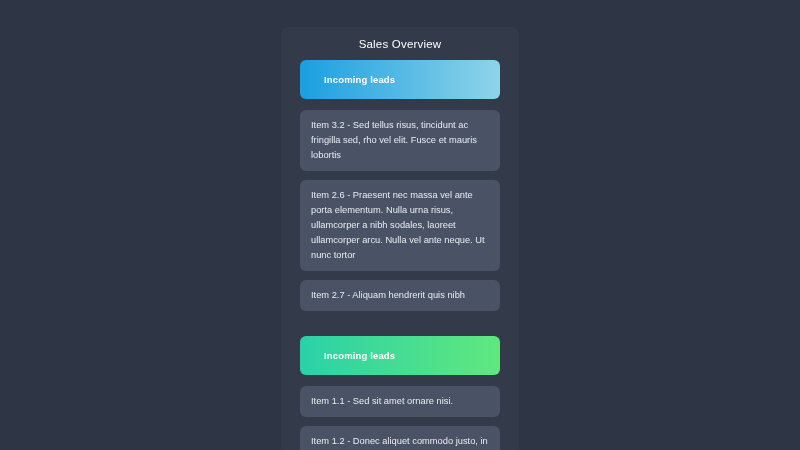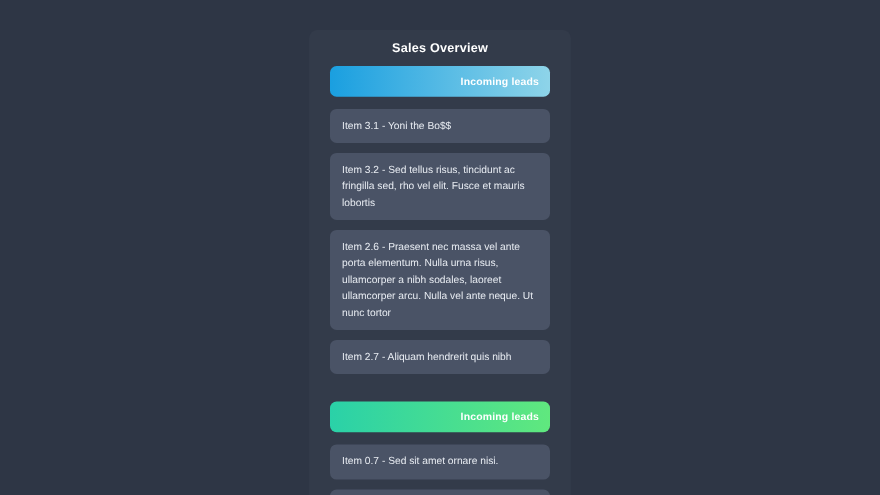--- a/index.html
+++ b/index.html
@@ -24,47 +24,46 @@
     background: #333b4a;
     border-radius: 8px;
     box-sizing: border-box;
     padding: 0 0 14px 0;
     overflow: hidden;
   }
 
   #board-title {
     color: #ffffff;
     font-size: 11.5px;
-    font-weight: bold;
+    font-weight: normal;
     text-align: center;
     letter-spacing: 0.2px;
     padding: 11px 0 10px 0;
     margin: 0;
   }
 
   .section {
     padding: 0 19px;
   }
   .section + .section {
     margin-top: 25px;
   }
 
   .section-header {
     border-radius: 6px;
-    height: 28px;
+    height: 39px;
     display: flex;
     align-items: center;
-    padding: 0 10px;
+    padding: 0 24px;
     box-sizing: border-box;
     color: #ffffff;
     font-size: 9.5px;
     font-weight: bold;
     letter-spacing: 0.15px;
     margin-bottom: 11px;
-    justify-content: flex-end;
   }
   .section-header.blue {
     background: linear-gradient(90deg, #1a9fe0 0%, #8ed4e9 100%);
   }
   .section-header.green {
     background: linear-gradient(90deg, #2ad1a8 0%, #60e87e 100%);
   }
 
   .card {
     background: #4a5366;
@@ -86,30 +85,29 @@
 <div id="board-panel">
 
   <h1 id="board-title">Sales Overview</h1>
 
   <div id="sections-container">
       <div class="section">
         <div class="section-header blue">
           <span>Incoming leads</span>
         </div>
         <div>
-          <div class="card">Item 3.1 - Yoni the Bo$$</div>
           <div class="card">Item 3.2 - Sed tellus risus, tincidunt ac fringilla sed, rho vel elit. Fusce et mauris lobortis</div>
           <div class="card">Item 2.6 - Praesent nec massa vel ante porta elementum. Nulla urna risus, ullamcorper a nibh sodales, laoreet ullamcorper arcu. Nulla vel ante neque. Ut nunc tortor</div>
           <div class="card">Item 2.7 - Aliquam hendrerit quis nibh</div>
         </div>
       </div>
       <div class="section">
         <div class="section-header green">
           <span>Incoming leads</span>
         </div>
         <div>
-          <div class="card">Item 0.7 - Sed sit amet ornare nisi.</div>
+          <div class="card">Item 1.1 - Sed sit amet ornare nisi.</div>
           <div class="card">Item 1.2 - Donec aliquet commodo justo, in faucibus libero efficitur ut. Nam ut lacus in dui sollicitudin sollicitudin.</div>
         </div>
       </div>
     </div>
 
 </div>
 
 </body></html>

